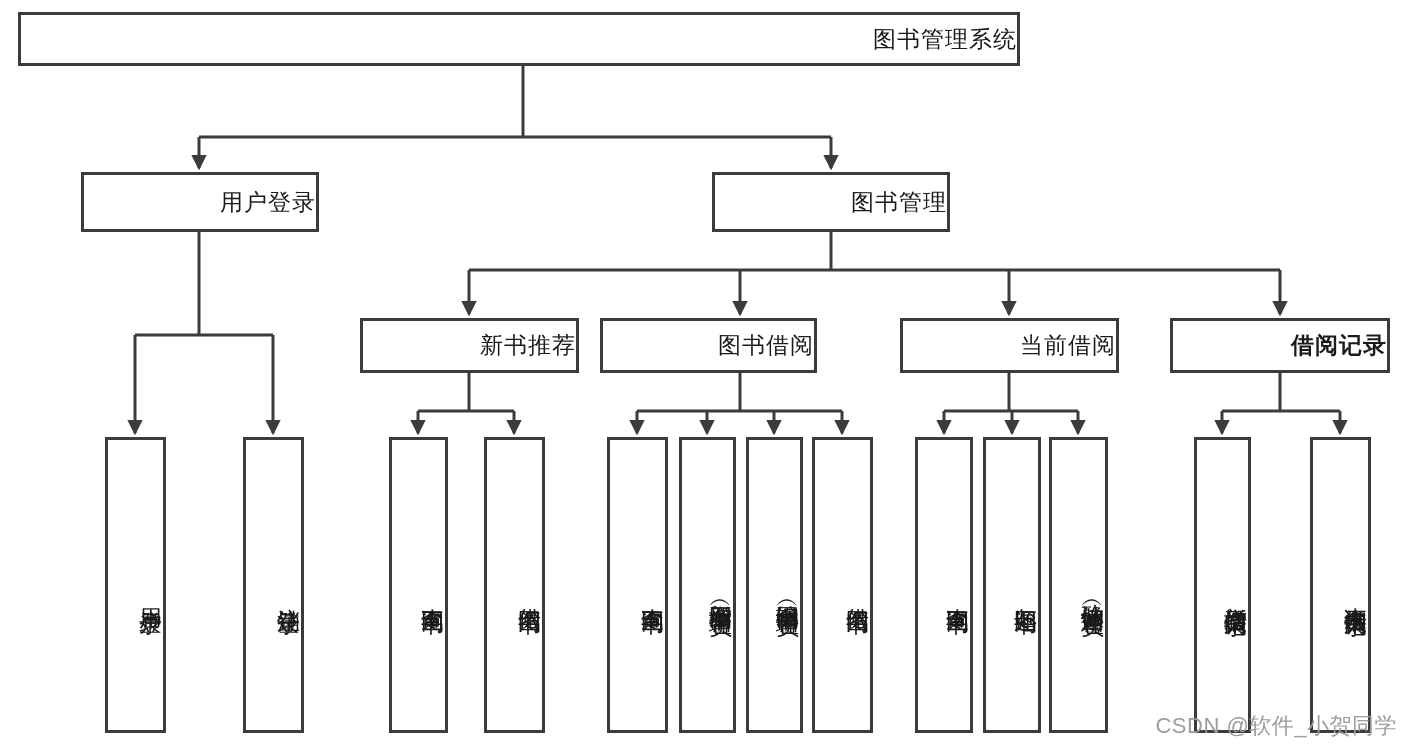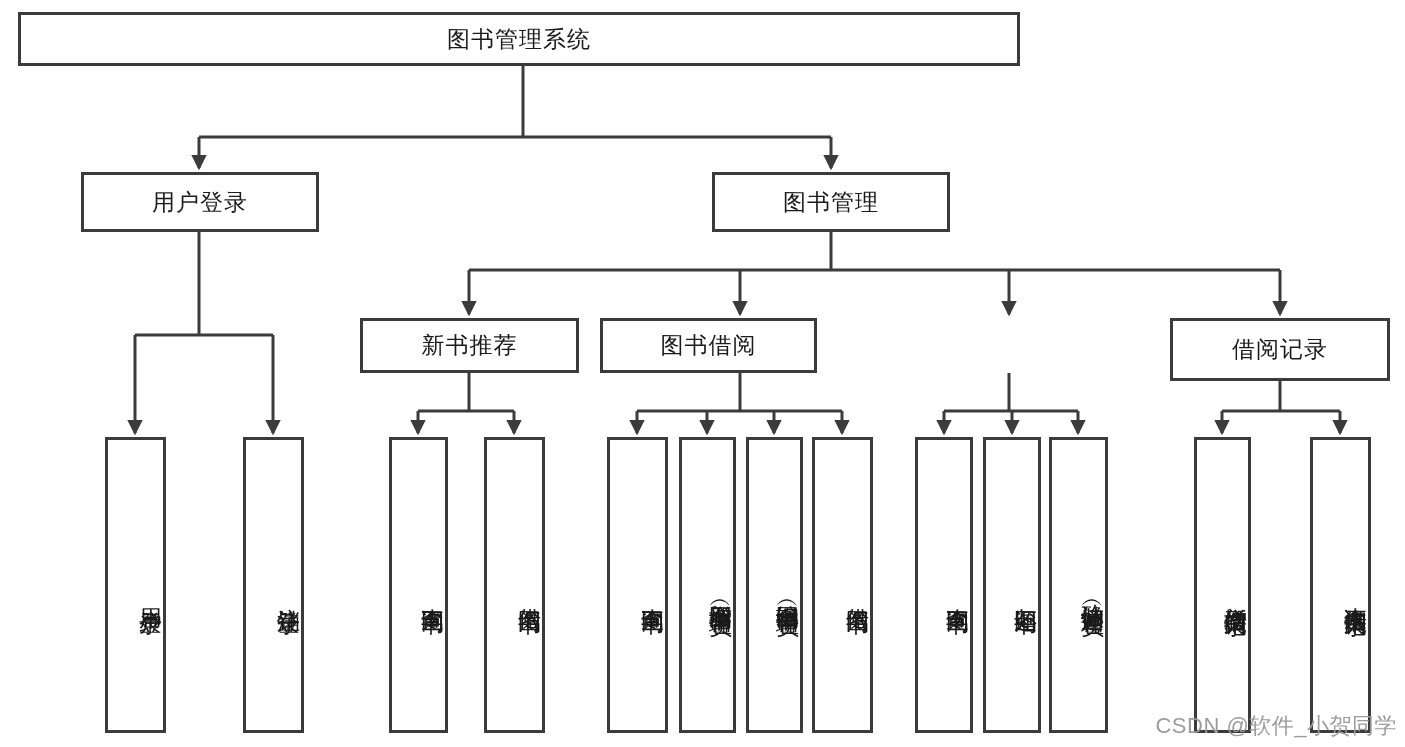--- a/index.html
+++ b/index.html
@@ -31,20 +31,21 @@
     border: 3px solid #3b3b3b;
     background: #ffffff;
     display: flex;
     align-items: center;
     justify-content: center;
     color: #1a1a1a;
   }
   .node.h {
     font-size: 23px;
     letter-spacing: 1px;
+    justify-content: flex-end;
   }
   .node.v {
     writing-mode: vertical-rl;
     text-orientation: upright;
     font-size: 23px;
     align-items: flex-start;
     justify-content: center;
     padding-top: 16px;
     line-height: 1.08;
   }
@@ -129,21 +130,24 @@
   <div class="node h" style="left:360px; top:318px; width:219px; height:55px;">
     <span>新书推荐</span>
   </div>
 
   <div class="node h" style="left:712px; top:172px; width:238px; height:60px;">
     <span>图书管理</span>
   </div>
   <div class="node h" style="left:600px; top:318px; width:217px; height:55px;">
     <span>图书借阅</span>
   </div>
-  <div class="node h" style="left:1170px; top:318px; width:220px; height:63px;">
+  <div class="node h" style="left:900px; top:318px; width:219px; height:55px;">
+    <span>当前借阅</span>
+  </div>
+  <div class="node h" style="left:1170px; top:318px; width:220px; height:55px;font-weight:bold;">
     <span>借阅记录</span>
   </div>
 
   <div class="node v" style="left:105px; top:437px; width:61px; height:296px;">
     <span class="vtext">用户登录</span>
   </div>
   <div class="node v" style="left:243px; top:437px; width:61px; height:296px;">
     <span class="vtext">注销登录</span>
   </div>
 

